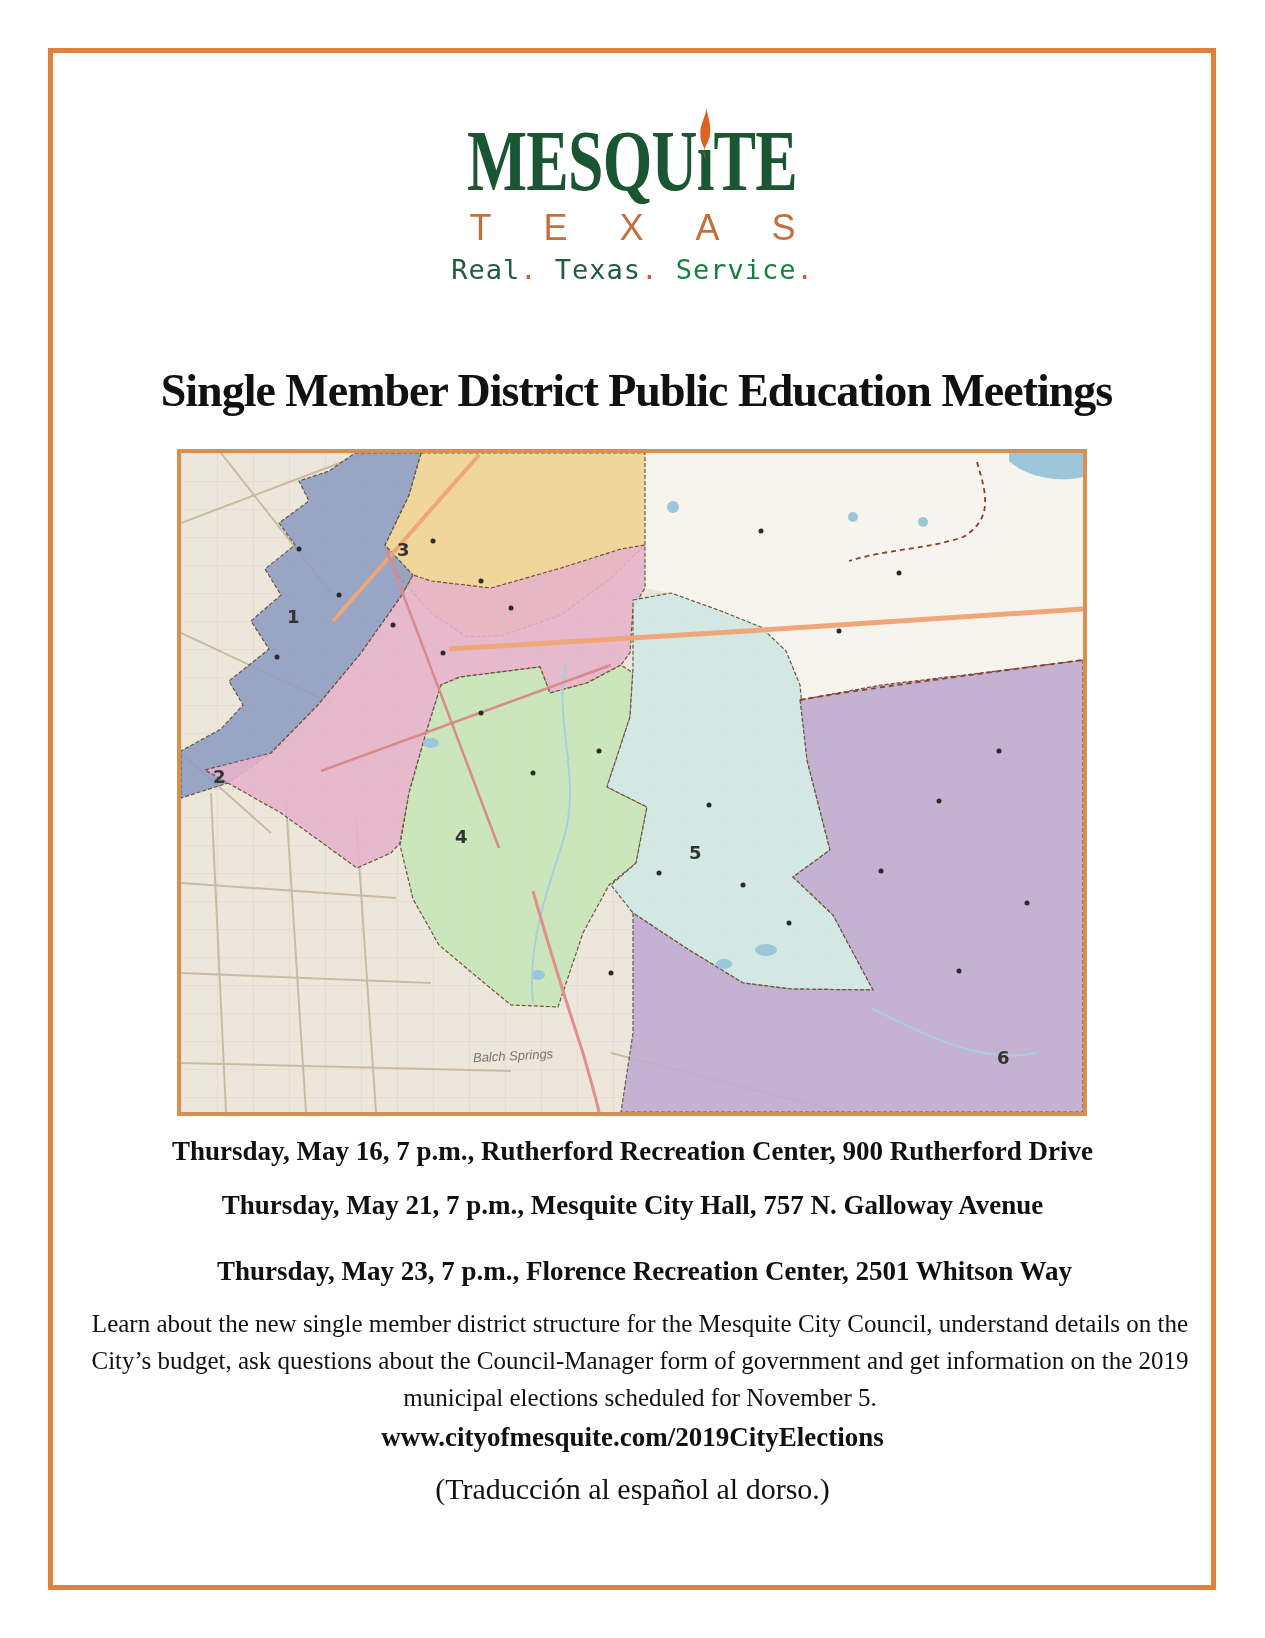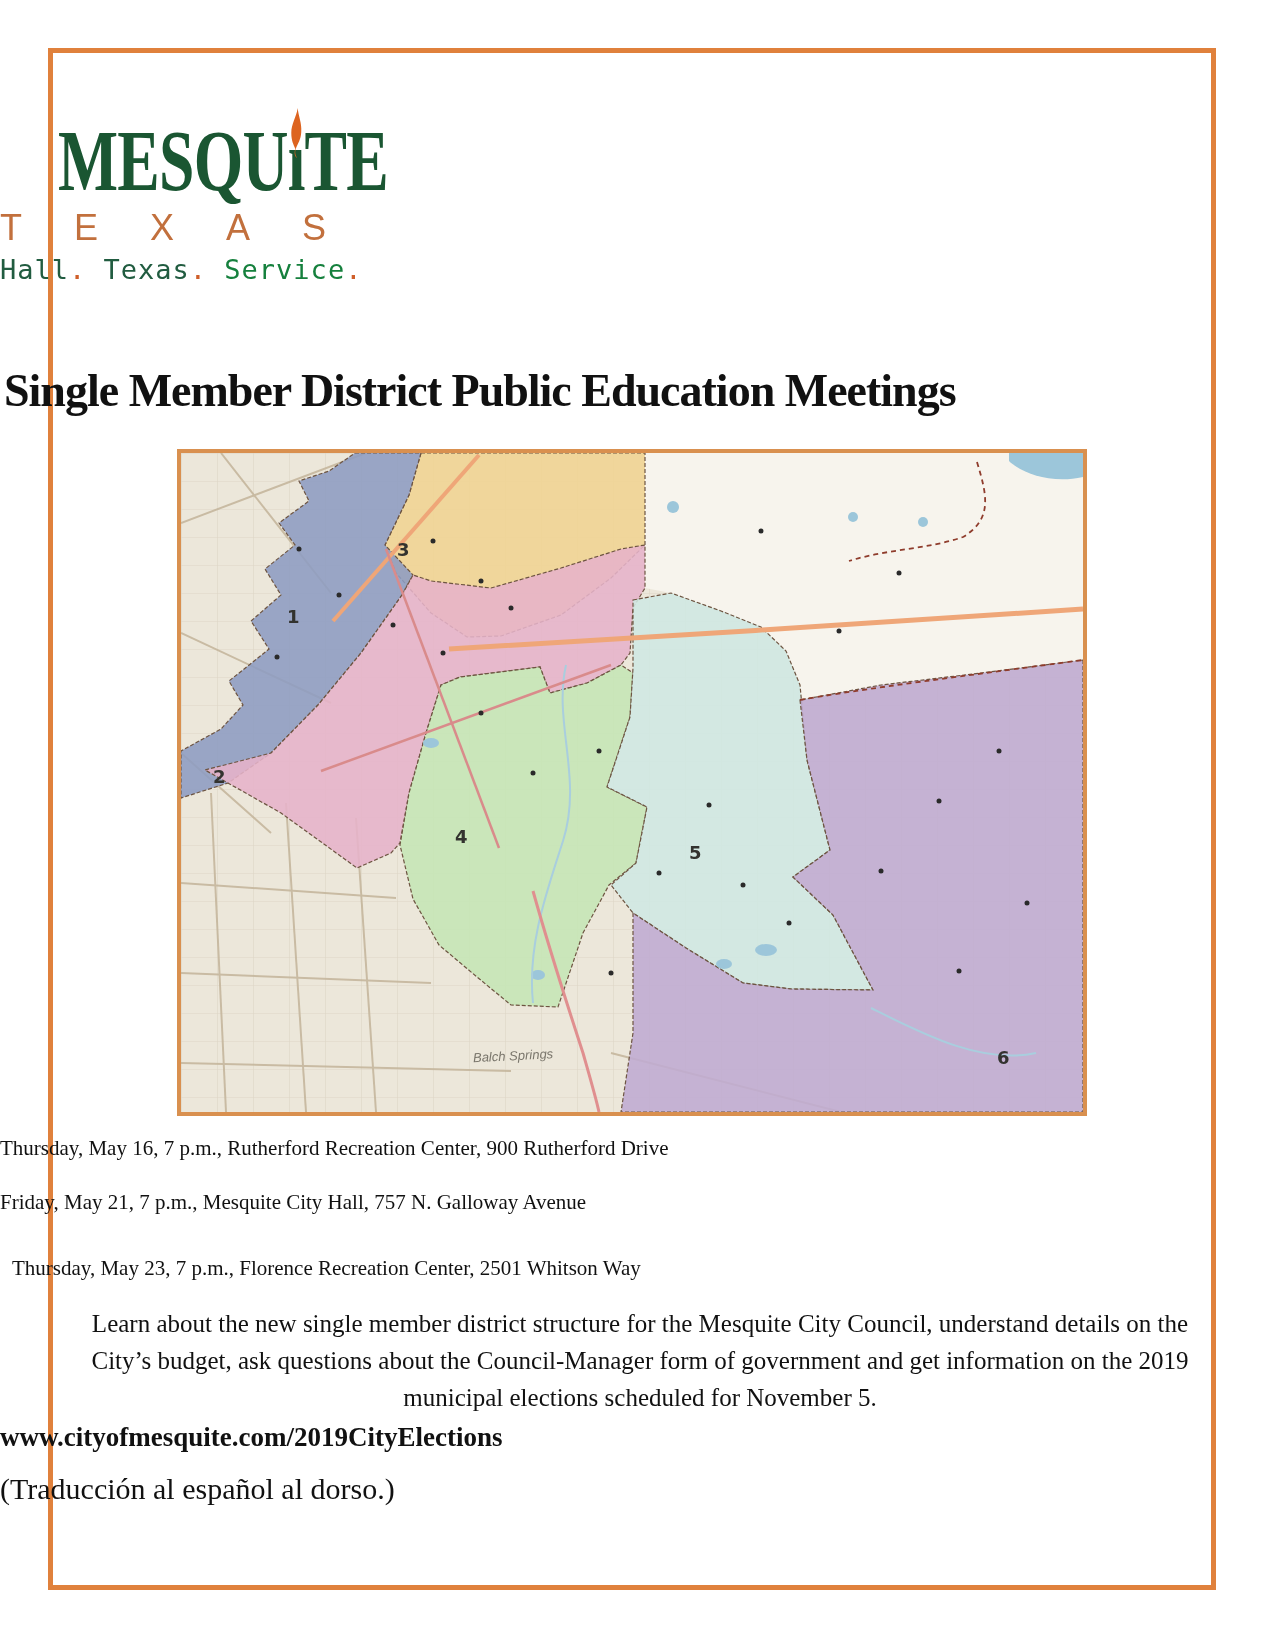--- a/index.html
+++ b/index.html
@@ -1,20 +1,20 @@
 <!DOCTYPE html>
 <html><head>
 <meta charset="utf-8">
 <style>
   html,body{margin:0;padding:0;background:#ffffff;}
   body{width:1265px;height:1638px;position:relative;overflow:hidden;
        font-family:"Liberation Serif", serif;color:#111;}
   .frame{position:absolute;left:48px;top:48px;width:1158px;height:1532px;
          border:5px solid #e0813c;}
-  .center{position:absolute;left:0;width:1265px;}
+  .center{position:absolute;left:0;width:1265px;text-align:center;}
 
   
   .wordmark{top:118px;line-height:86px;}
   .wordmark .scale{display:inline-block;transform:scaleX(.74);transform-origin:50% 50%;
       font-family:"Liberation Serif",serif;font-weight:bold;font-size:86px;
       color:#1a5632;letter-spacing:-1px;white-space:nowrap;}
   .iwrap{position:relative;display:inline-block;}
   .flame{position:absolute;bottom:46px;left:50%;margin-left:-10px;width:21px;height:50px;}
   .texas{top:207px;font-family:"Liberation Sans",sans-serif;font-size:36px;
          color:#c2703d;}
@@ -24,21 +24,21 @@
 
   
   .title{top:360px;font-size:46px;font-weight:bold;letter-spacing:-1px;}
 
   
   .map-wrap{position:absolute;left:177px;top:449px;width:902px;height:659px;
             border:4px solid #d9904f;background:#ece7da;}
   .map-wrap svg{display:block;}
 
   
-  .meeting{font-size:21px;font-weight:normal;}
+  .meeting{font-size:27px;font-weight:bold;}
   .m1{top:1136px;} .m2{top:1190px;} .m3{top:1244px;}
   .desc{top:1297px;left:77px;width:1110px;font-size:25px;line-height:37px;}
   .url{top:1422px;font-size:27px;font-weight:bold;}
   .trad{top:1472px;font-size:30px;}
 </style>
 </head>
 <body>
 
 <div>
   <div class="frame"></div>
@@ -46,21 +46,21 @@
   <div class="center wordmark">
     <span class="scale">
       <span>MESQU</span><span class="iwrap"><svg class="flame" viewBox="0 0 21 52">
             <path d="M12,0 C13,9 18,15 17,25 C16.5,33 12,37 9,43 C7.5,47 9.5,50 11,52 C6,49 8,45 8.5,42 C6,38 3,34 3,26 C3,16 10,10 12,0 Z" fill="#dd6420"></path>
           </svg><span>ı</span></span><span>TE</span>
     </span>
   </div>
   <div class="center texas">
     <span class="sp">TEXAS</span>
   </div>
-  <div class="center tagline" id="tagline"><span style="color: rgb(33, 92, 64);">Hall</span><span style="color: rgb(207, 95, 42);">. </span><span style="color: rgb(33, 92, 64);">Texas</span><span style="color: rgb(207, 95, 42);">. </span><span style="color: #15803d;">Service</span><span style="color: rgb(207, 95, 42);">.</span></div>
+  <div class="center tagline" id="tagline"><span style="color: rgb(33, 92, 64);">Real</span><span style="color: rgb(207, 95, 42);">. </span><span style="color: rgb(33, 92, 64);">Texas</span><span style="color: rgb(207, 95, 42);">. </span><span style="color: #15803d;">Service</span><span style="color: rgb(207, 95, 42);">.</span></div>
 
   <h1 class="center title" style="margin:4px;">Single Member District Public Education Meetings</h1>
 
   <div class="map-wrap">
     <svg viewBox="0 0 902 659" width="902" height="659">
       <defs>
         <pattern id="grid" width="36" height="28" patternUnits="userSpaceOnUse">
           <path d="M36,0 H0 V28" fill="none" stroke="#d9d0c0" stroke-width="1.2"></path>
         </pattern>
       </defs>
@@ -152,20 +152,20 @@
         <text x="274" y="390">4</text>
         <text x="508" y="406">5</text>
         <text x="816" y="611">6</text>
       </g>
 
       <text x="292" y="608" font-family="Liberation Sans, sans-serif" font-style="italic" font-size="13" fill="#7a766c" transform="rotate(-3 317 604)">Balch Springs</text>
     </svg>
   </div>
 
   <p class="center meeting m1" style="margin:0;">Thursday, May 16, 7 p.m., Rutherford Recreation Center, 900 Rutherford Drive</p>
-  <p class="center meeting m2" style="margin:0;">Friday, May 21, 7 p.m., Mesquite City Hall, 757 N. Galloway Avenue</p>
+  <p class="center meeting m2" style="margin:0;">Thursday, May 21, 7 p.m., Mesquite City Hall, 757 N. Galloway Avenue</p>
   <p class="center meeting m3" style="margin:12px;">Thursday, May 23, 7 p.m., Florence Recreation Center, 2501 Whitson Way</p>
 
   <p class="center desc" style="margin:8px;text-align:center;">Learn about the new single member district structure for the Mesquite City Council, understand details on the City’s budget, ask questions about the Council-Manager form of government and get information on the 2019 municipal elections scheduled for November 5.</p>
 
   <p class="center url" style="margin:0;">www.cityofmesquite.com/2019CityElections</p>
   <p class="center trad" style="margin:0;">(Traducción al español al dorso.)</p>
 </div>
 
 </body></html>

